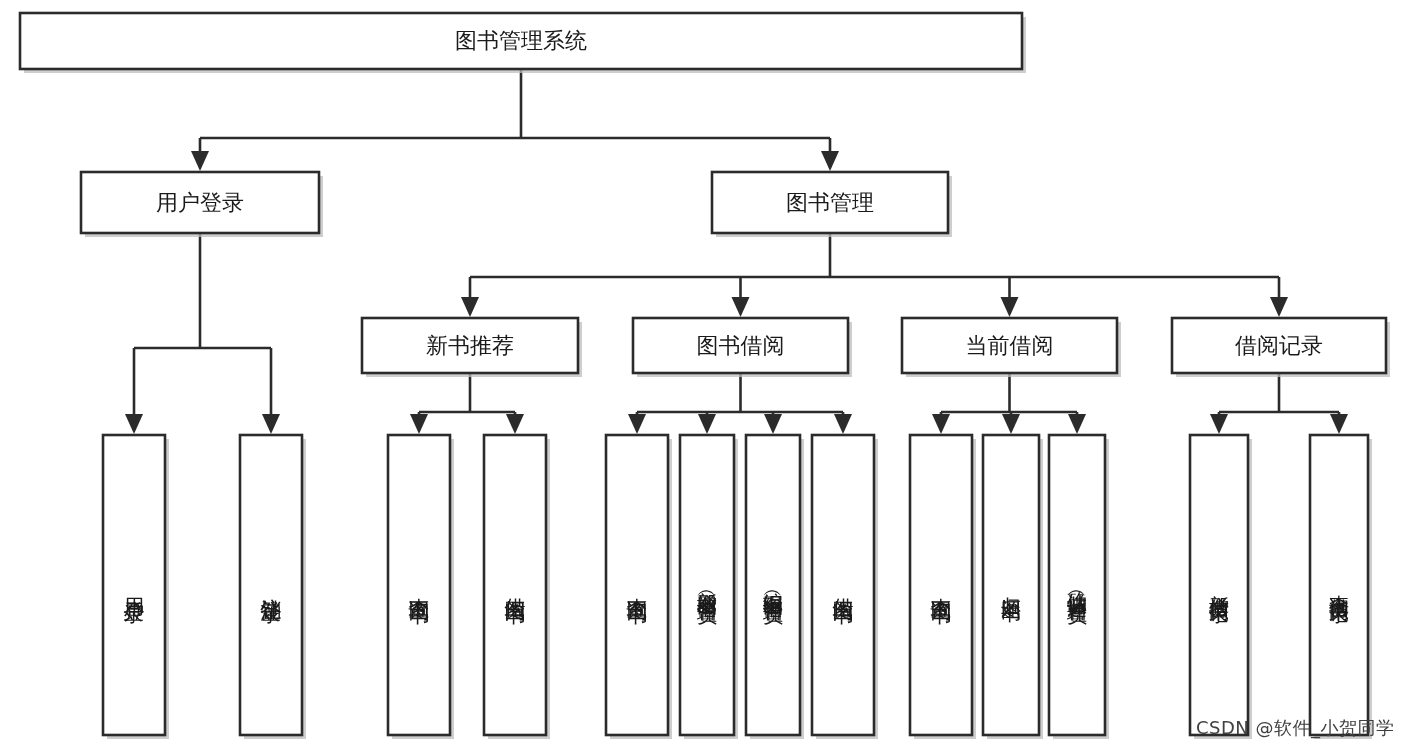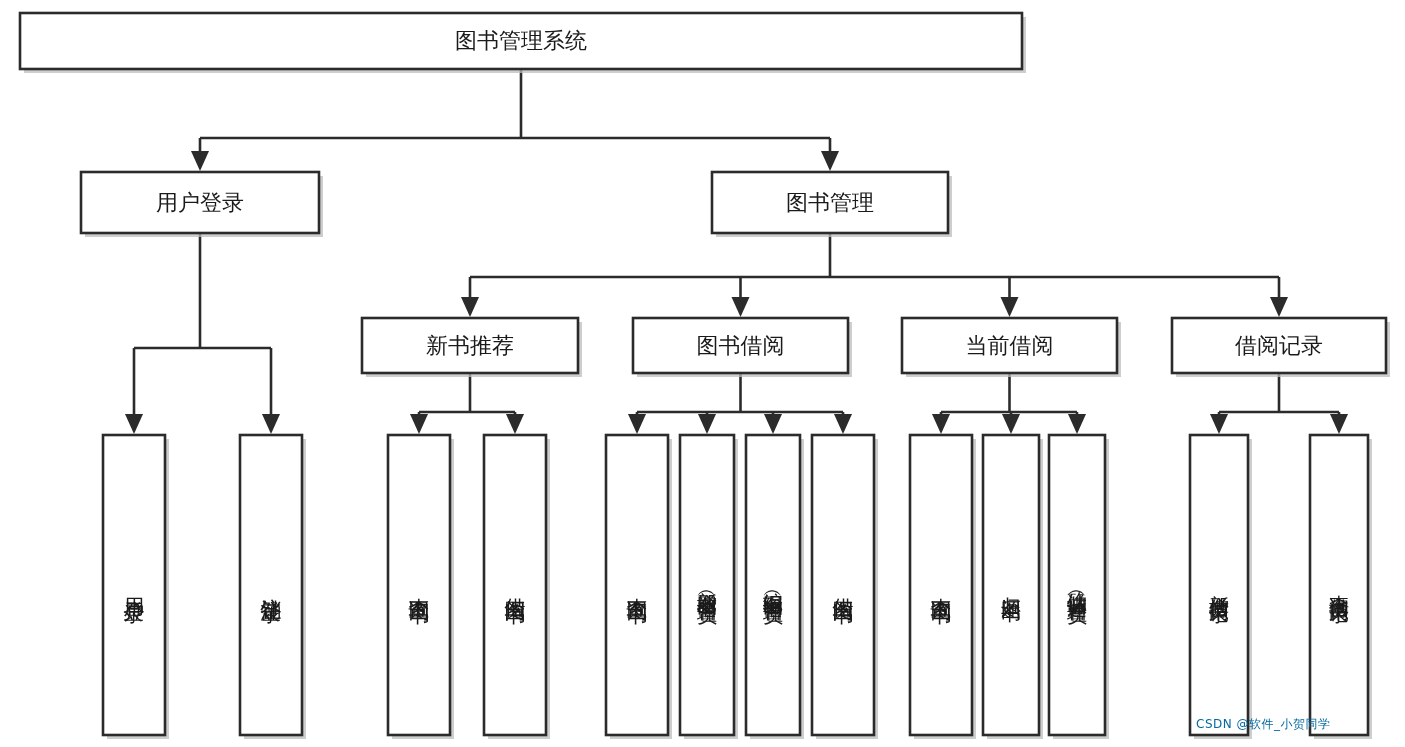--- a/index.html
+++ b/index.html
@@ -61,22 +61,22 @@
     text-align: center;
     display: flex;
     align-items: center;
     justify-content: center;
     white-space: nowrap;
     pointer-events: none;
   }
   .watermark {
     position: absolute;
     font-family: "DejaVu Sans", "Liberation Sans", sans-serif;
-    font-size: 12px;
-    color: #0369a1;
+    font-size: 18px;
+    color: #404040;
     white-space: nowrap;
     letter-spacing: 0.5px;
   }
 </style>
 </head>
 <body>
 
 <div id="diagram-root">
 
   <svg id="flow-svg" viewBox="0 0 1405 747">

